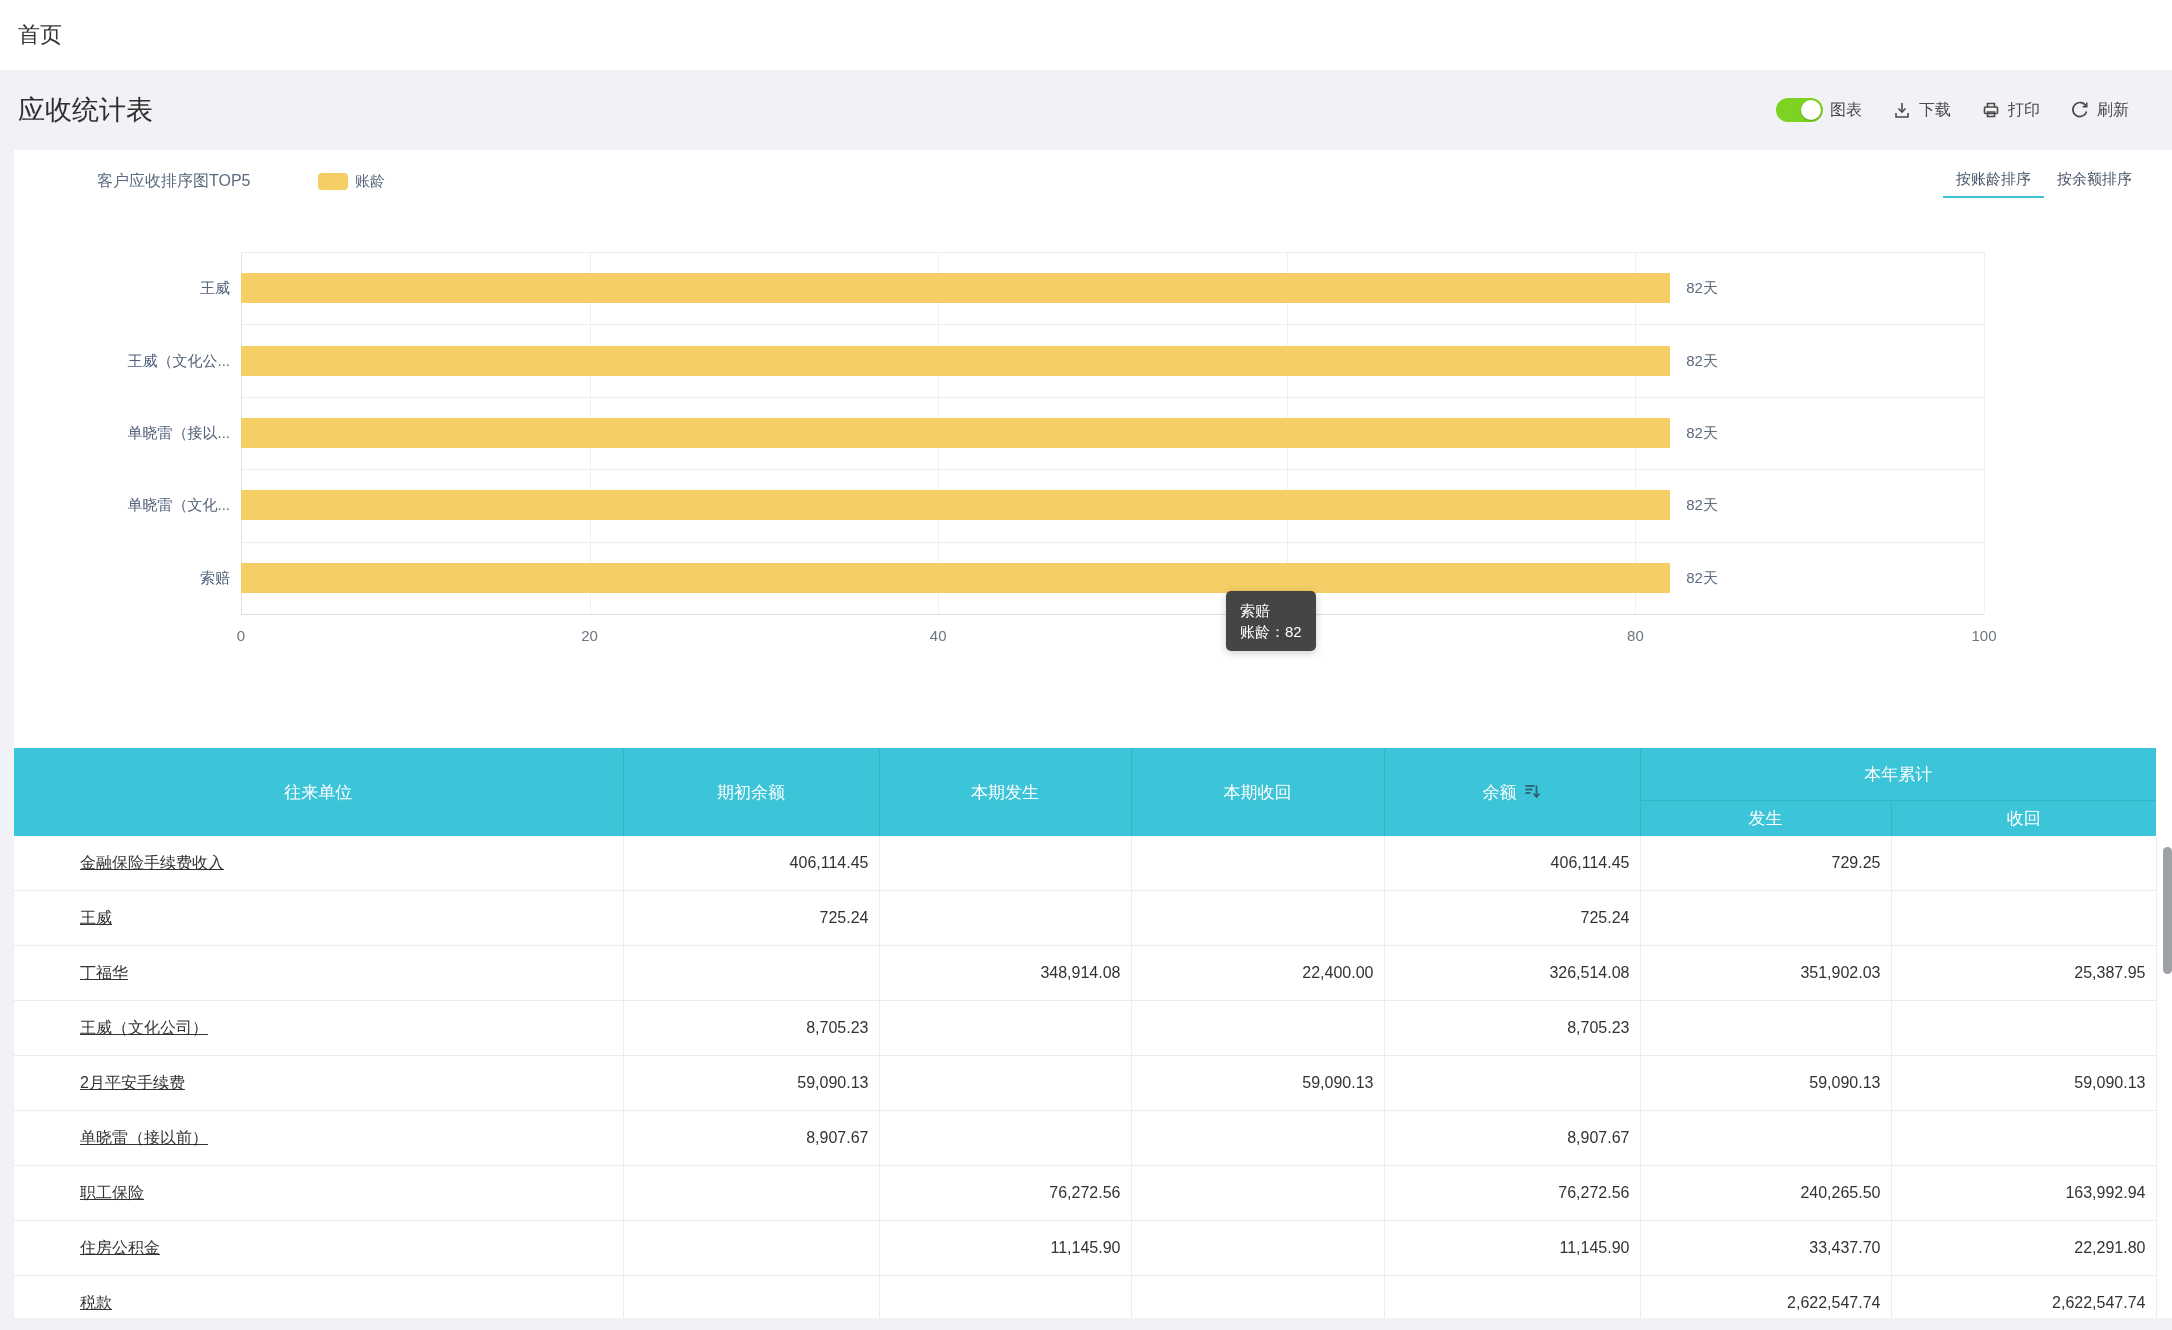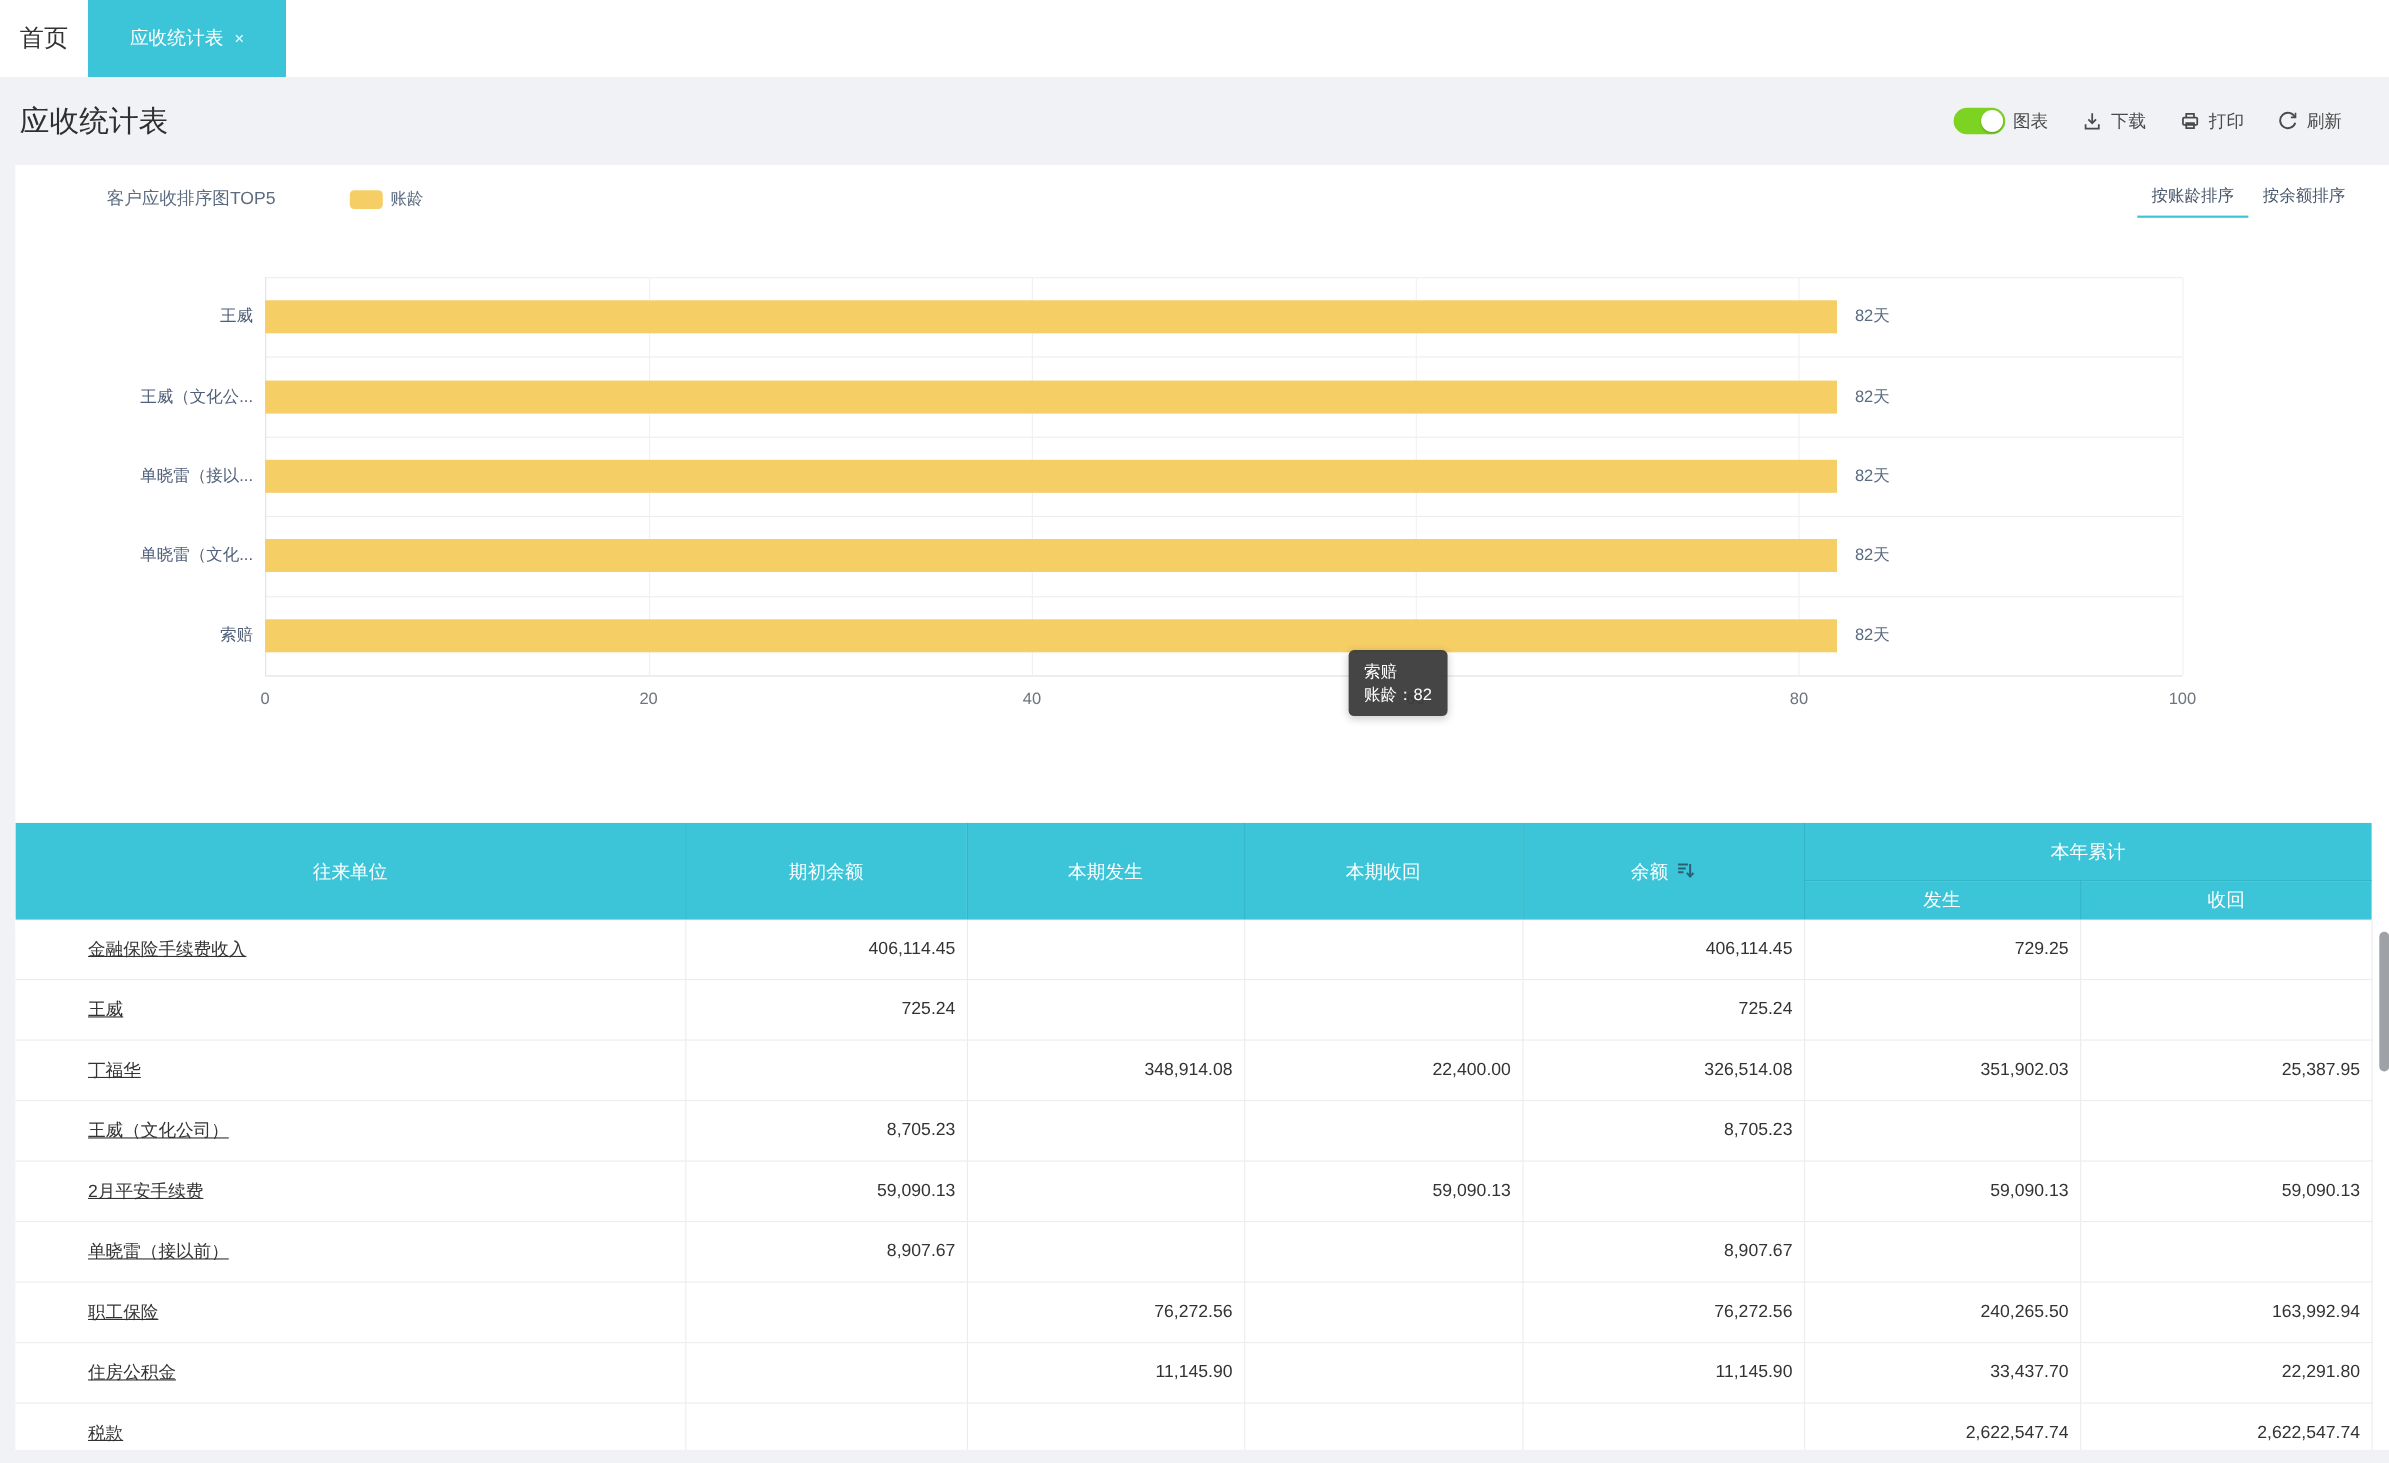--- a/index.html
+++ b/index.html
@@ -64,23 +64,20 @@
   .unit-link{text-decoration:underline;cursor:pointer;color:#333;margin-left:46px;}
   
   .scroll-thumb{position:absolute;left:2163px;top:847px;width:9px;height:127px;border-radius:5px;background:#9ea1a6;cursor:pointer;}
   :root{--cyan:#3cc5d8;--yellow:#f5ce65;--green:#7dd321;}
 </style>
 </head>
 <body>
 
 <div class="tabbar">
   <div class="tab-home">首页</div>
-  <div class="tab-active">
-    <span>应收统计表</span><span class="close">×</span>
-  </div>
 </div>
 
 <div class="titlestrip"></div>
 <div class="page-title">应收统计表</div>
 <div class="toolbar">
   <div class="item">
     <span class="toggle">
         <span class="knob"></span>
       </span>
     <span>图表</span>

